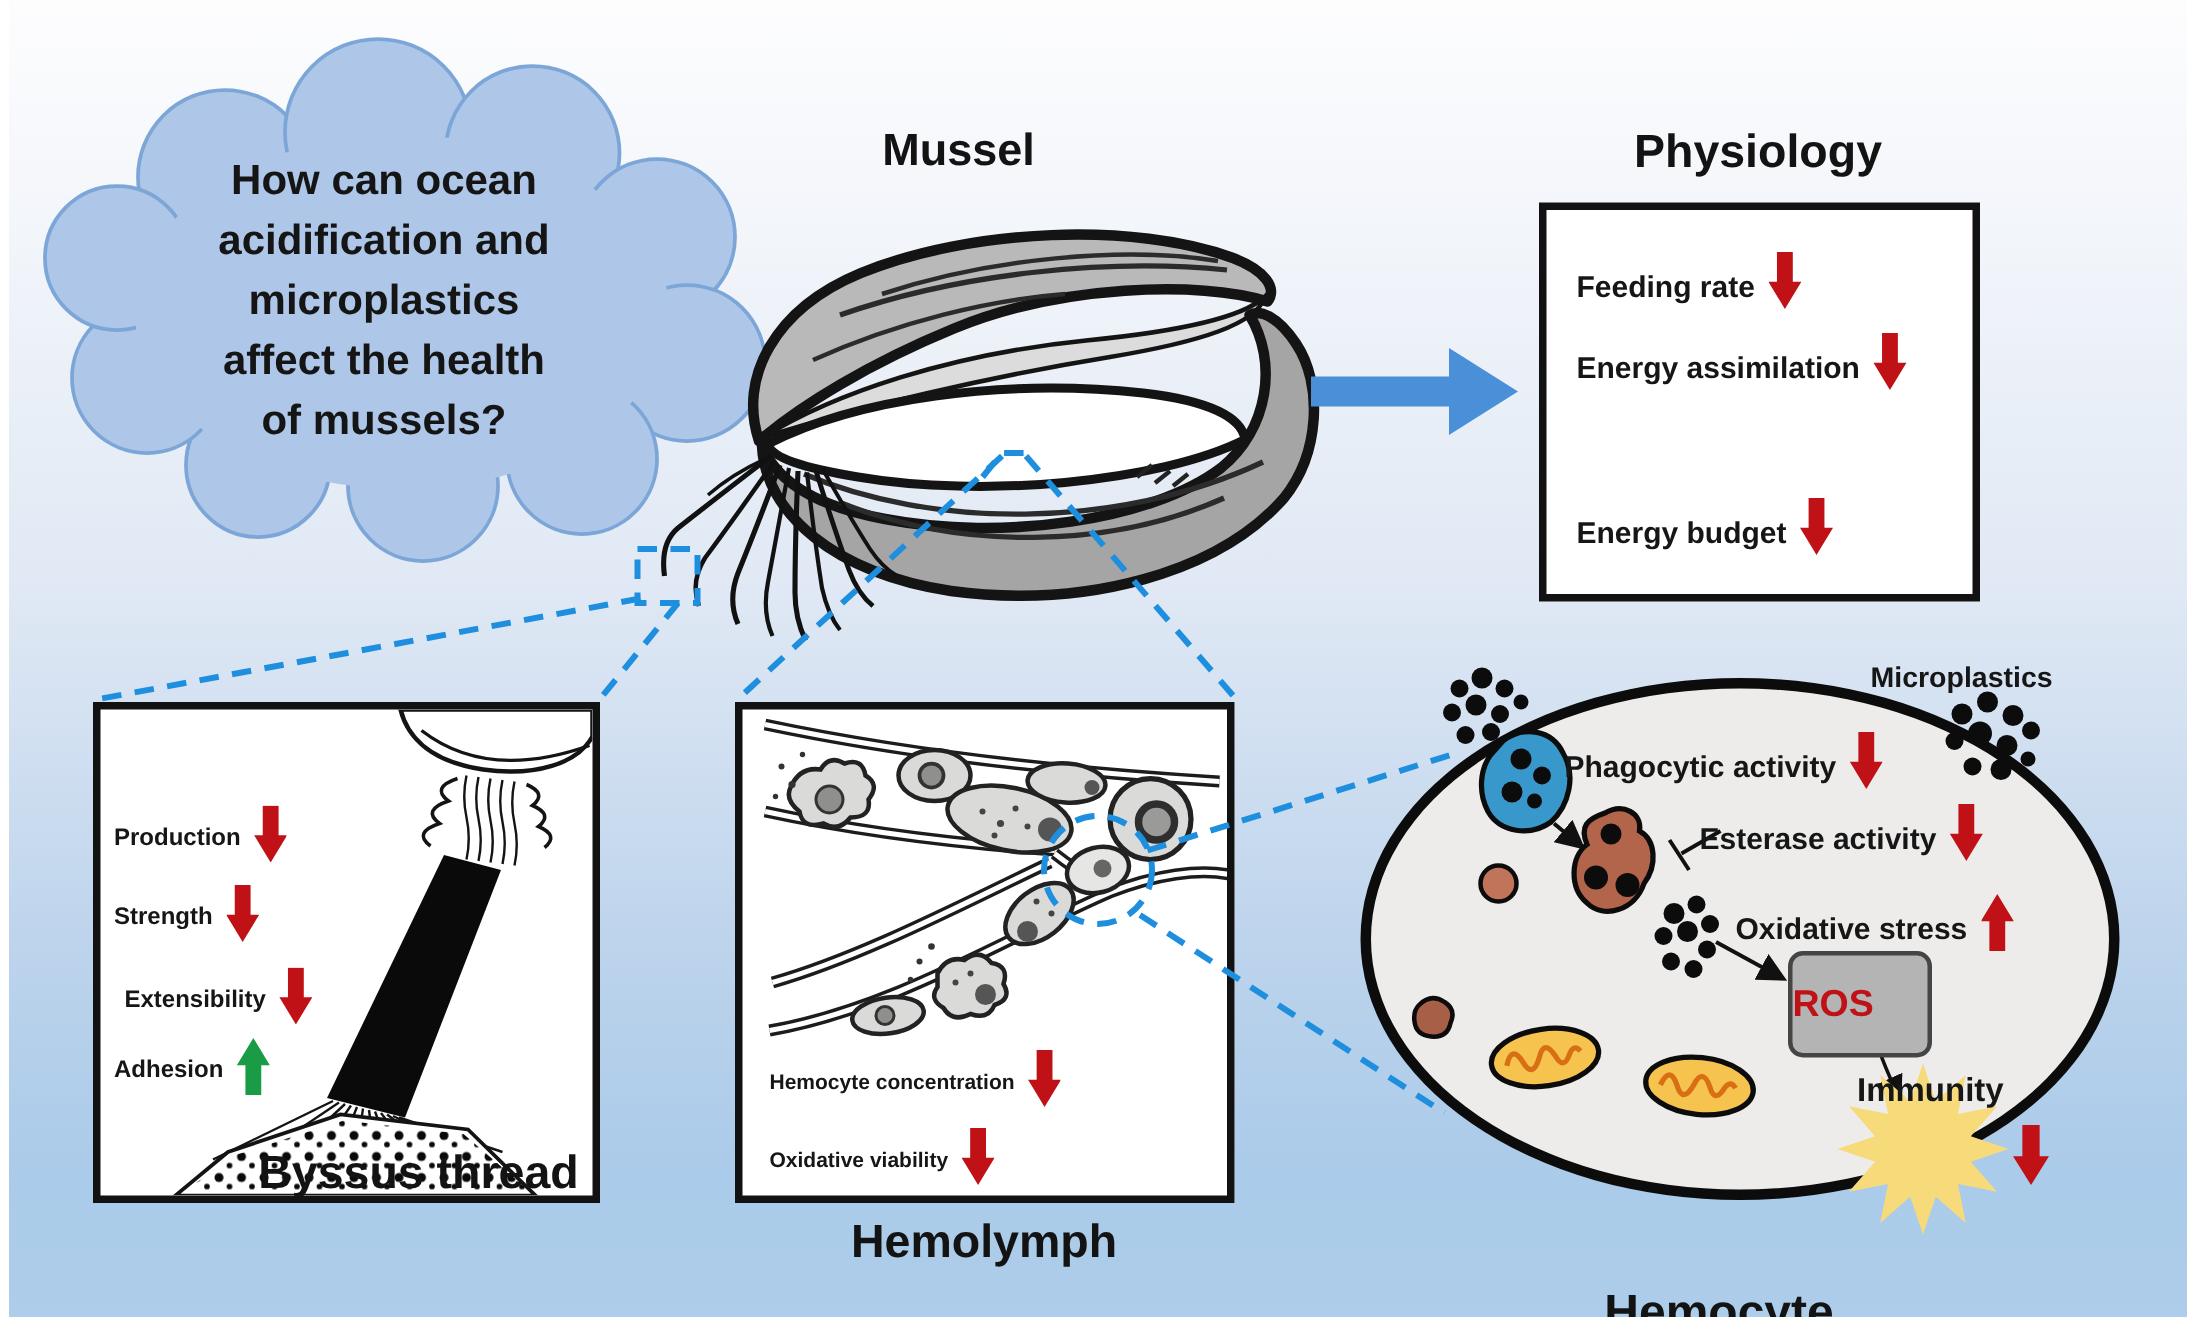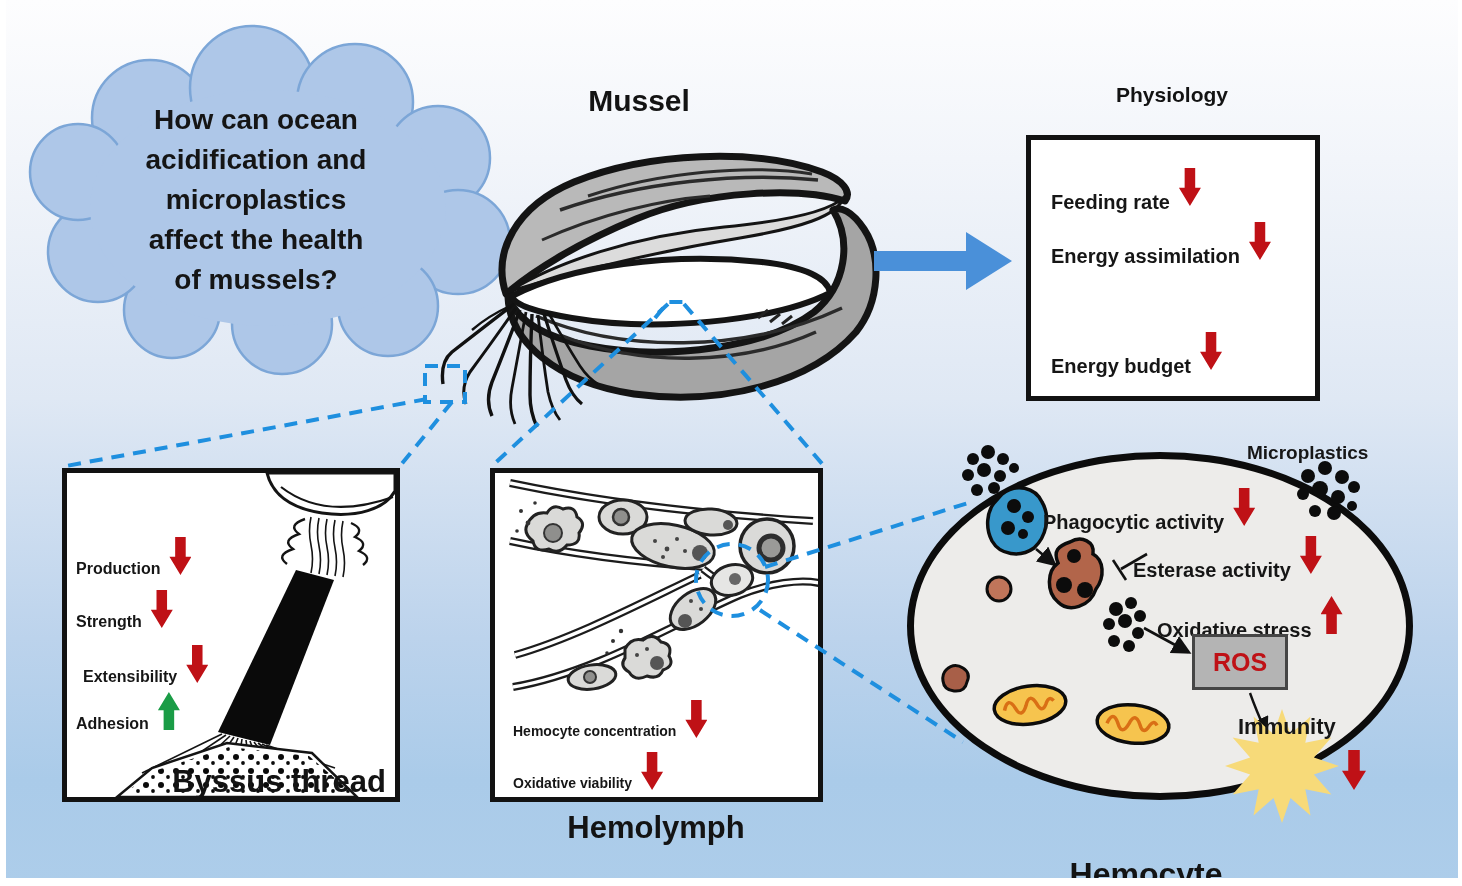--- a/index.html
+++ b/index.html
@@ -15,34 +15,34 @@
     text-align:center; white-space:pre-line;
     font-weight:bold; font-size:28px; line-height:40px; color:#151515;
   }
   .title{position:absolute; z-index:4; transform:translateX(-50%);
     font-weight:bold; color:#131313; white-space:nowrap;}
   .panel{position:absolute; z-index:2; background:#ffffff; border:5px solid #121212; overflow:hidden;}
   .panel-label{position:absolute; z-index:4; transform:translateX(-50%);
     font-weight:bold; font-size:31px; color:#131313; white-space:nowrap;}
   .mrow{position:absolute; display:flex; align-items:flex-start; gap:9px;
     font-weight:bold; color:#161616; white-space:nowrap; z-index:4;}
-  .mrow span.txt{margin-top:23px;}
+  .mrow span.txt{margin-top:13px;}
   .arr{display:inline-block; width:22px; height:38px; flex:0 0 auto;}
   .arr.down{clip-path:polygon(26% 0,74% 0,74% 52%,100% 52%,50% 100%,0% 52%,26% 52%); background:#bf1116;}
   .arr.up{clip-path:polygon(50% 0,100% 48%,74% 48%,74% 100%,26% 100%,26% 48%,0% 48%); background:#bf1116;}
   .arr.green{background:#1a9c46;}
   .f20{font-size:20px}.f21{font-size:14px}.f22{font-size:16px}
   .hemocyte-ellipse{
     position:absolute; z-index:2; left:907px; top:452px; width:506px; height:348px;
     background:#edecea; border:7px solid #0c0c0c; border-radius:50%; box-sizing:border-box;
   }
   .ros-box{
-    position:absolute; z-index:4; left:1192px; top:634px; width:96px; height:56px;
-    background:#b4b4b4; border:3px solid #454545; border-radius:0; box-sizing:border-box;
-    display:flex; align-items:center; justify-content:center;
+    position:absolute; z-index:4; left:1192px; top:634px; width:96px; height:71px;
+    background:#b4b4b4; border:3px solid #454545; border-radius:10px; box-sizing:border-box;
+    display:flex; align-items:center; justify-content:flex-start;
     font-weight:bold; font-size:25px; color:#bf1116;
   }
   .free-label{position:absolute; z-index:4; font-weight:bold; color:#161616; white-space:nowrap;}
   .edge{position:absolute; background:#ffffff; z-index:6;}
 </style>
 </head>
 <body>
 
 <div class="stage">
 
@@ -62,21 +62,21 @@
     <ellipse cx="268" cy="208" rx="178" ry="118" fill="#aec7e8"></ellipse>
   </svg>
 
   <div class="cloud-text">How can ocean
 acidification and
 microplastics
 affect the health
 of mussels?</div>
 
   <div class="title" style="left:639px;top:84px;font-size:30px;">Mussel</div>
-  <div class="title" style="left:1172px;top:83px;font-size:21px;">Physiology</div>
+  <div class="title" style="left:1172px;top:83px;font-size:31px;">Physiology</div>
 
   <div class="panel" style="left:1026px;top:135px;width:284px;height:256px;">
     <div class="mrow f20" style="left:20px;top:28px;">
       <span class="txt">Feeding rate</span>
       <span class="arr down"></span>
     </div>
     <div class="mrow f20" style="left:20px;top:82px;">
       <span class="txt">Energy assimilation</span>
       <span class="arr down"></span>
     </div>

